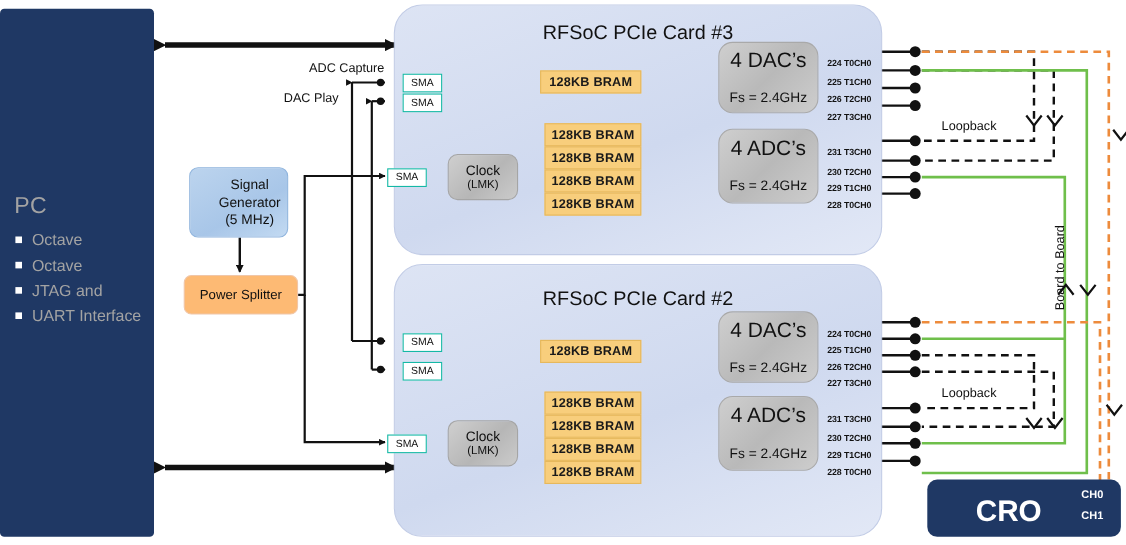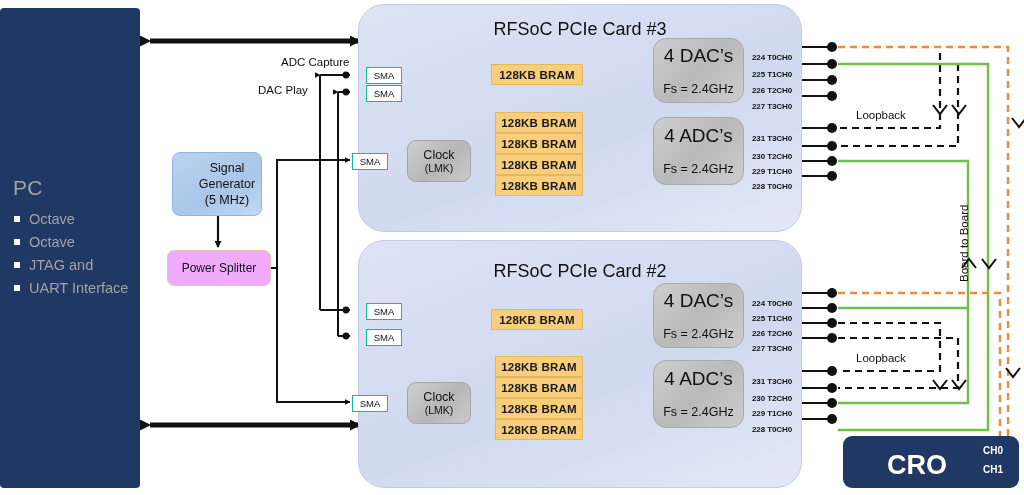--- a/index.html
+++ b/index.html
@@ -44,21 +44,21 @@
   .clk .c2{font-size:10.5px;color:#111;}
   .sma{position:absolute;width:34px;height:15px;background:#fff;border:1px solid #14b8a6;
        font-size:9.5px;display:flex;align-items:center;justify-content:center;color:#111;}
 
   .siggen{left:172px;top:152px;width:90px;height:64px;border-radius:8px;
           background:linear-gradient(150deg,#bcd4ee 0%,#a8c6e8 60%,#c3daf2 100%);
           border:1px solid #8fb4dd;display:flex;align-items:center;
           justify-content:center;text-align:center;font-size:12.5px;
           line-height:16px;color:#111;padding-left:20px;}
   .psplit{left:167px;top:250px;width:104px;height:36px;border-radius:7px;
-          background:#f0abfc;border:1px solid #f0c6a8;display:flex;
+          background:#fdba74;border:1px solid #f0c6a8;display:flex;
           align-items:center;justify-content:center;font-size:12px;color:#111;}
 
   .cro{left:843px;top:436px;width:176px;height:52px;border-radius:9px;
        background:#1F3864;color:#fff;}
   .cro-name{position:absolute;left:44px;top:14px;font-size:27px;font-weight:bold;}
   .cro-ch{position:absolute;right:16px;font-size:10px;font-weight:bold;}
 
   
   .port{position:absolute;font-size:8px;font-weight:bold;color:#111;
         white-space:nowrap;letter-spacing:-.1px;margin-top:16px;}

